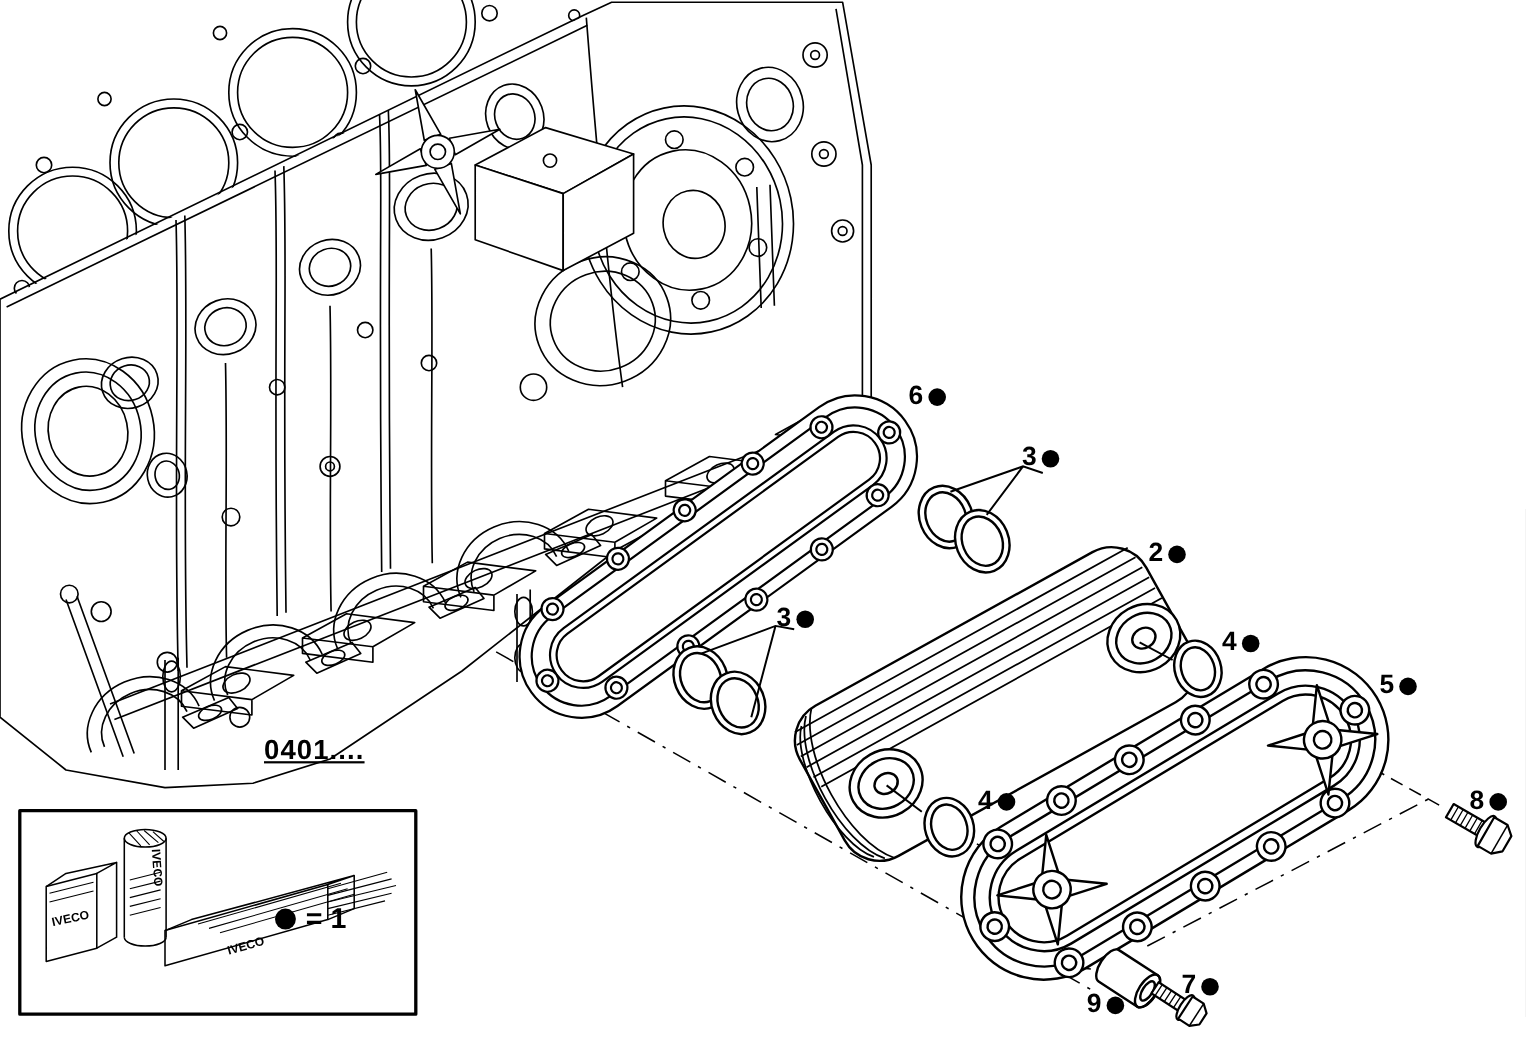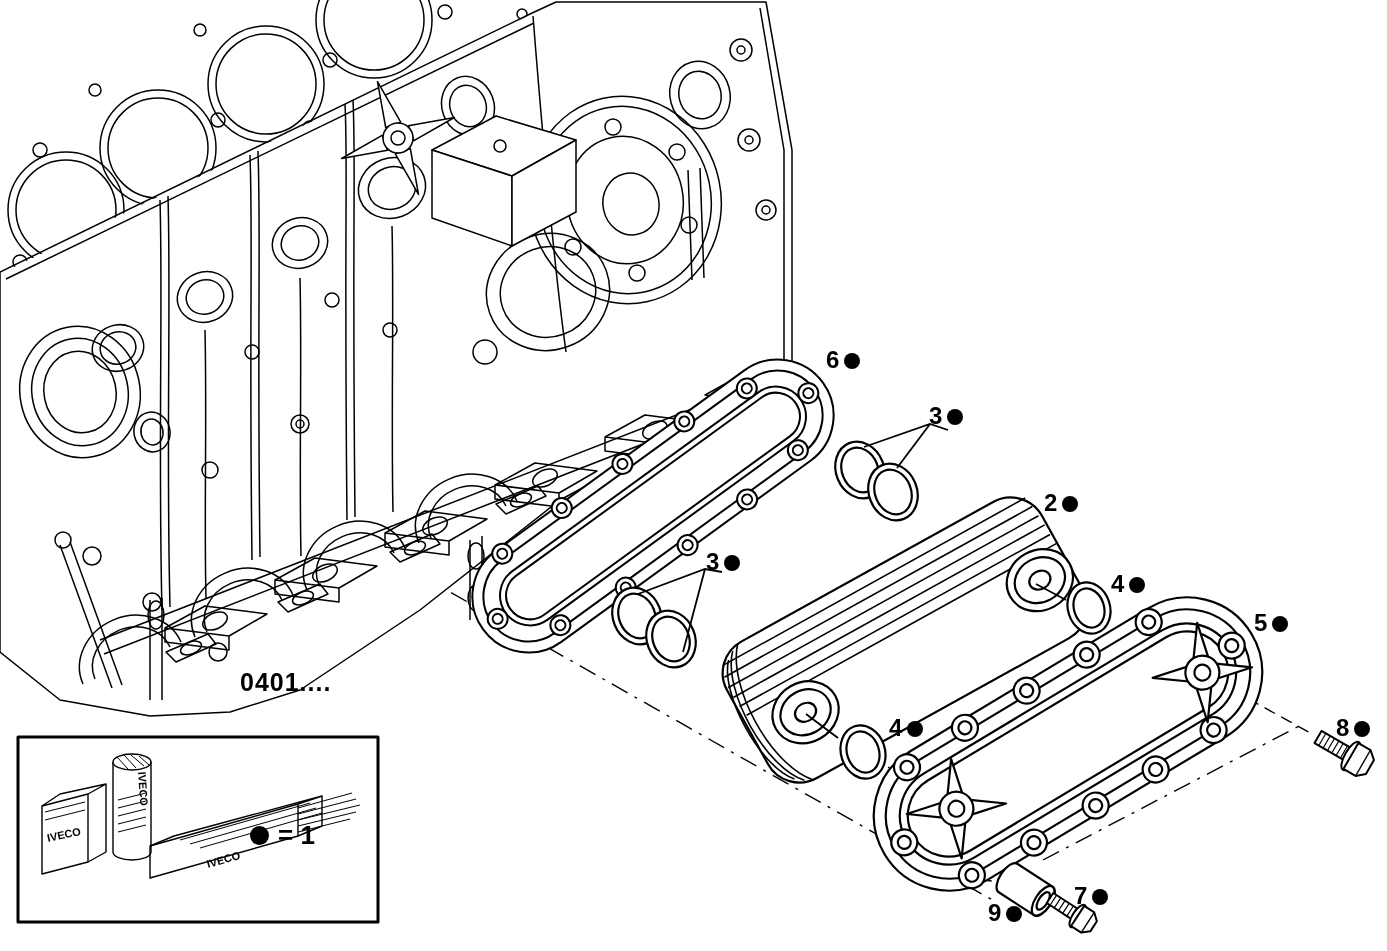--- a/index.html
+++ b/index.html
@@ -3,21 +3,21 @@
 <meta charset="utf-8">
 <style>
   html,body{margin:0;padding:0;background:#e8e8e8;}
   #stage{position:relative;width:1387px;height:951px;background:#ffffff;overflow:hidden;
          font-family:"Liberation Sans",sans-serif;}
   svg{position:absolute;left:0;top:0;}
   .callout{position:absolute;font-weight:bold;font-size:24px;line-height:24px;color:#000;
            white-space:nowrap;display:flex;align-items:center;gap:5px;}
   .callout .dot{width:16px;height:16px;border-radius:50%;background:#000;display:inline-block;margin-top:2px;}
   #figure-code{position:absolute;left:240px;top:668px;font-size:25px;font-weight:bold;
-               letter-spacing:1px;color:#000;}
+               letter-spacing:1px;color:#000;text-decoration:underline;}
   #legend-eq{position:absolute;left:250px;top:820px;display:flex;align-items:center;gap:9px;
              font-size:26px;font-weight:bold;color:#000;}
   #legend-eq .dot{width:19px;height:19px;border-radius:50%;background:#000;display:inline-block;}
 </style>
 </head>
 <body>
 
 <div id="stage">
 
 <svg width="1387" height="951" viewBox="0 0 1387 951">

